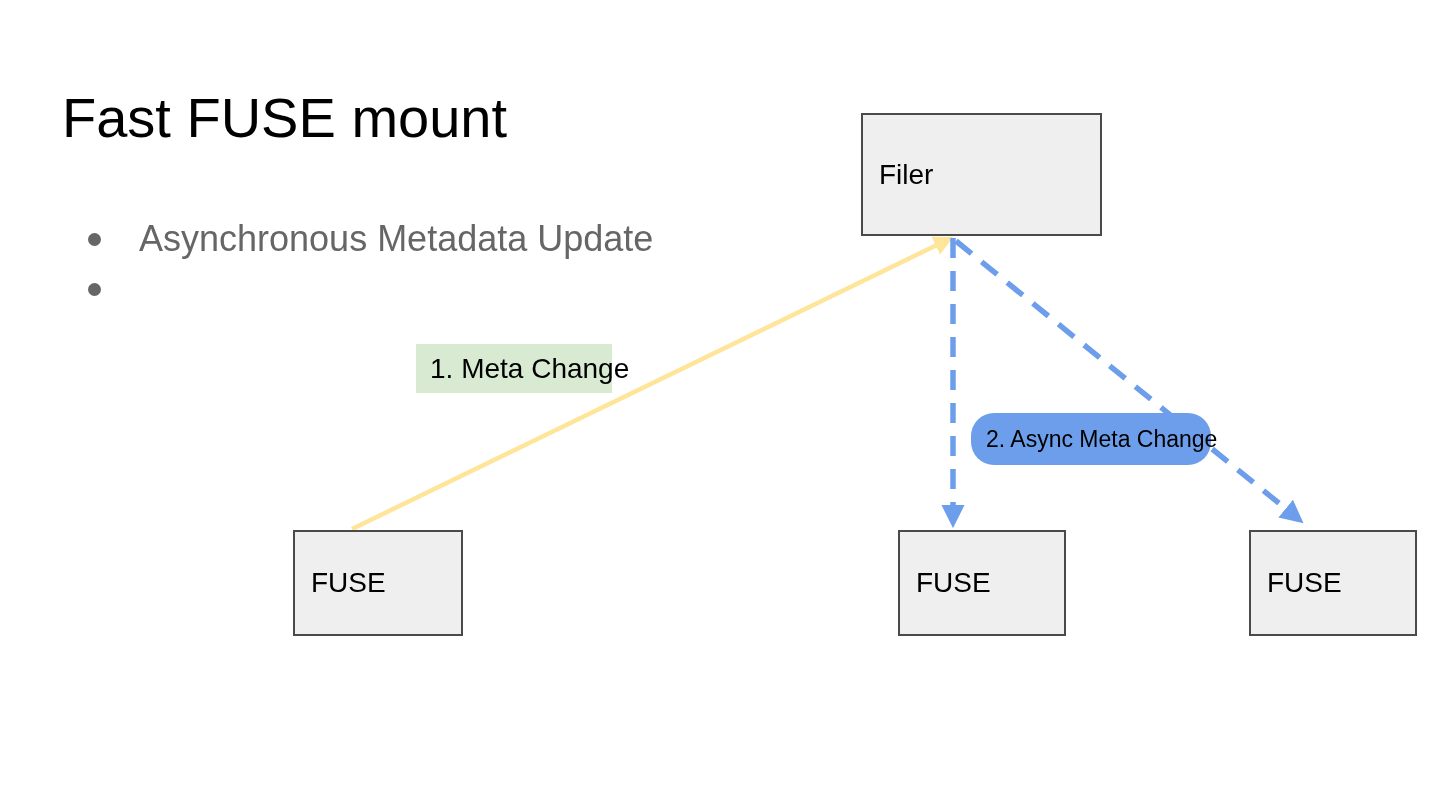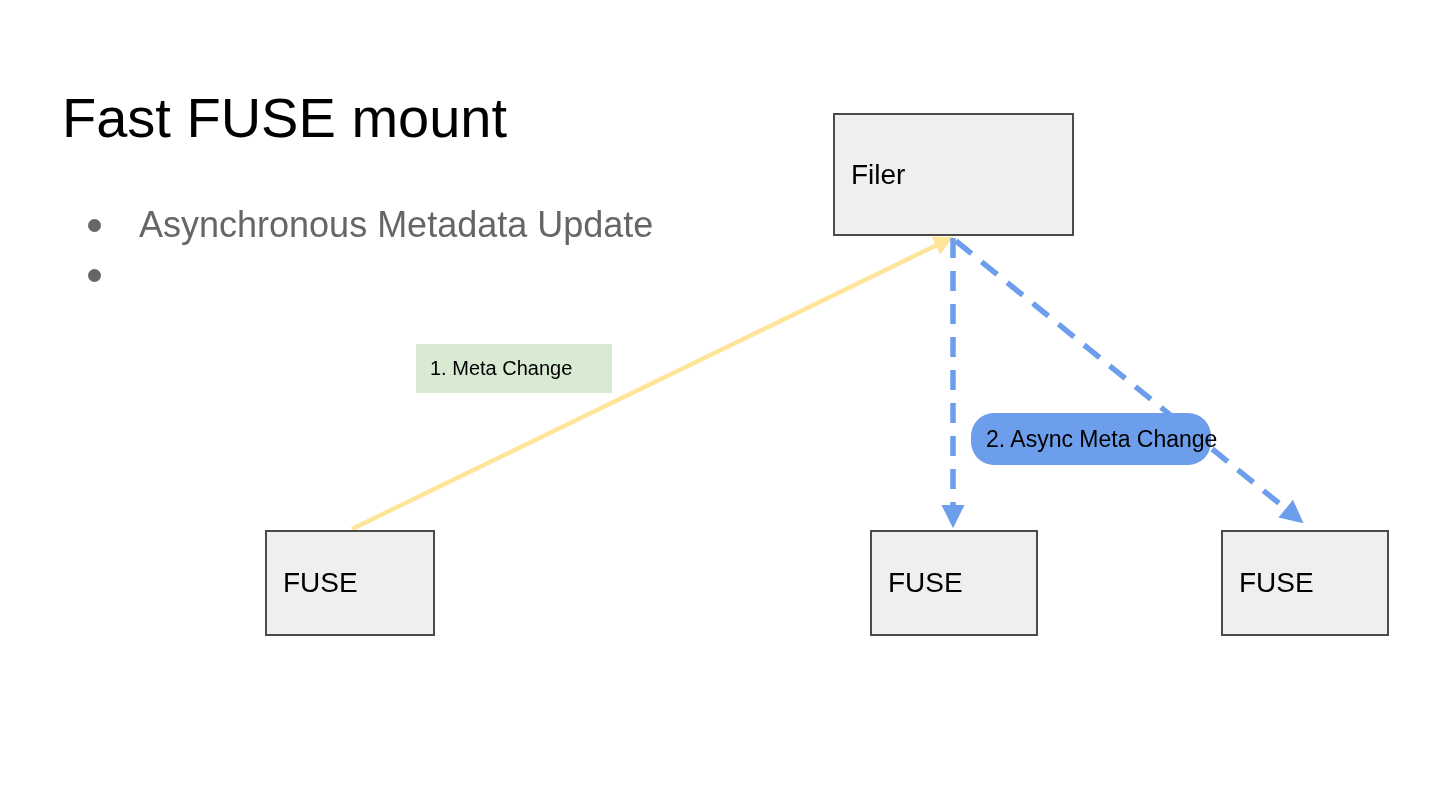--- a/index.html
+++ b/index.html
@@ -18,21 +18,21 @@
     top: 86px;
     font-size: 56px;
     font-weight: 400;
     line-height: 1.15;
     color: var(--title_color, #000);
     white-space: nowrap;
   }
   .bullets {
     position: absolute;
     left: 88px;
-    top: 200px;
+    top: 214px;
   }
   .bullet-row {
     display: flex;
     align-items: center;
     height: 50px;
     color: var(--bullet_color, #666);
     font-size: 36px;
     white-space: nowrap;
   }
   .bullet-dot {
@@ -56,36 +56,37 @@
   .head-async { fill: var(--async_arrow, #6d9eeb); }
   .node {
     position: absolute;
     background: var(--node_fill, #efefef);
     border: 2px solid var(--node_border, #4a4a4a);
     display: flex;
     align-items: center;
     padding-left: 16px;
     font-size: 28px;
     color: #000;
+    margin-left: 28px;
   }
   .node-filer      { left: 833px; top: 113px; width: 241px; height: 123px; }
   .node-fuse-left  { left: 265px; top: 530px; width: 170px; height: 106px; }
   .node-fuse-mid   { left: 870px; top: 530px; width: 168px; height: 106px; }
   .node-fuse-right { left: 1221px; top: 530px; width: 168px; height: 106px; }
   .edge-label {
     position: absolute;
     display: flex;
     align-items: center;
     color: #000;
     white-space: nowrap;
   }
   .label-meta {
     left: 416px; top: 344px; width: 196px; height: 49px;
     background: var(--meta_change_bg, #d9ead3);
-    font-size: 20px;
+    font-size: 28px;
     padding-left: 14px;
   }
   .label-async {
     left: 971px; top: 413px; width: 240px; height: 52px;
     background: var(--async_meta_change_bg, #6d9eeb);
     font-size: 23px;
     padding-left: 15px;
     border-radius: 23px;
   }
 </style>

